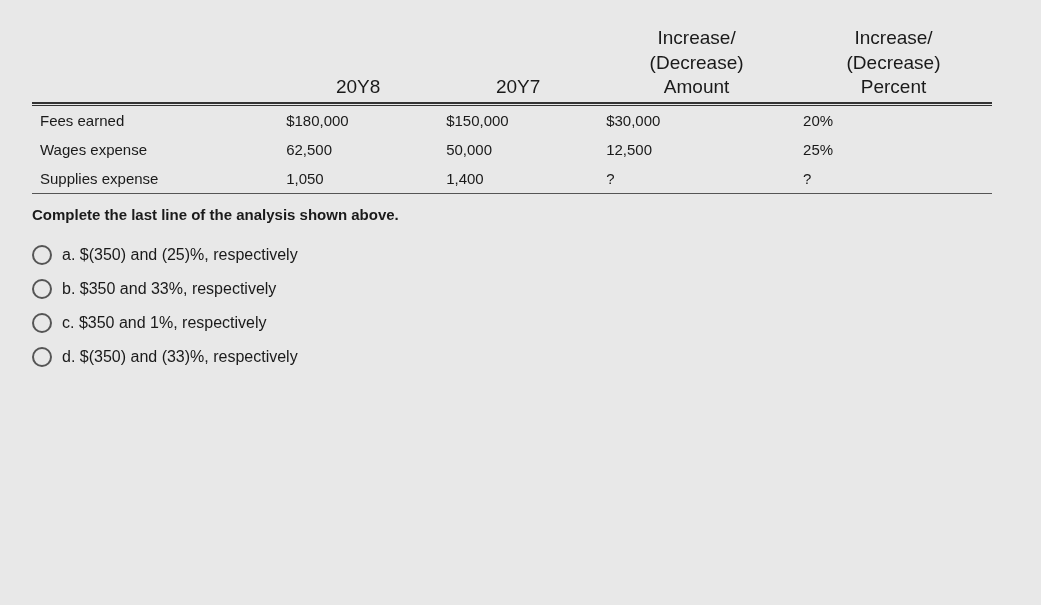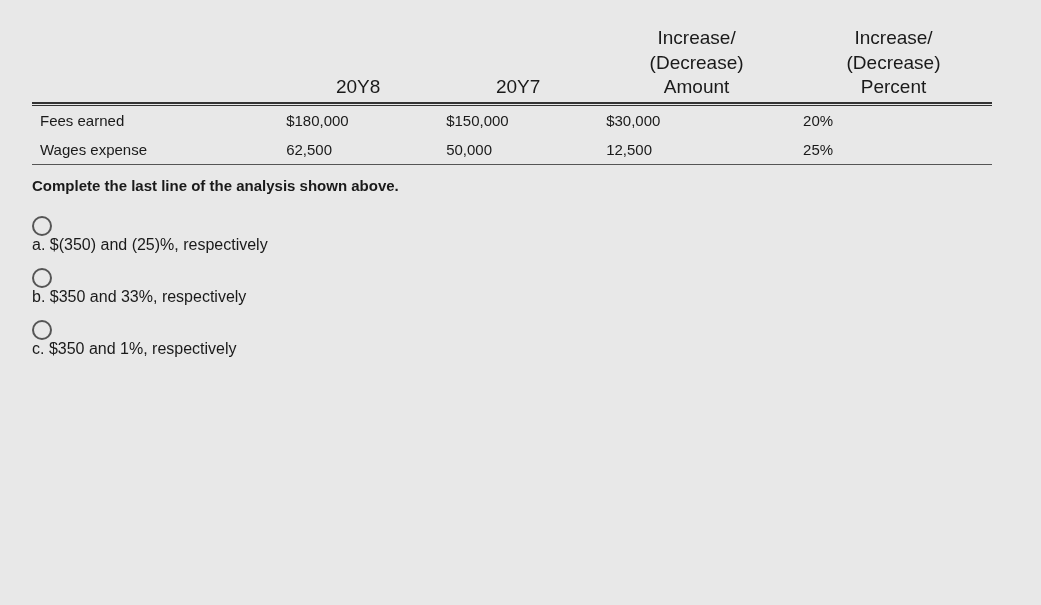--- a/index.html
+++ b/index.html
@@ -102,23 +102,23 @@
       margin-bottom: 22px;
     }
 
     .options-list {
       list-style: none;
       padding: 0;
     }
 
     .option-item {
       display: flex;
+      align-items: center;
       margin-bottom: 14px;
       font-size: 16px;
-      flex-direction: column;
     }
 
     .radio-circle {
       width: 20px;
       height: 20px;
       border-radius: 50%;
       border: 2px solid #555;
       margin-right: 10px;
       flex-shrink: 0;
       background: transparent;
@@ -169,20 +169,27 @@
             <td>$30,000</td>
             <td>20%</td>
           </tr>
           <tr class="data-row">
             <td>Wages expense</td>
             <td>62,500</td>
             <td>50,000</td>
             <td>12,500</td>
             <td>25%</td>
           </tr>
+          <tr class="data-row">
+            <td>Supplies expense</td>
+            <td>1,050</td>
+            <td>1,400</td>
+            <td>?</td>
+            <td>?</td>
+          </tr>
           <tr class="bottom-border-row">
             <td colspan="5"></td>
           </tr>
         </tbody>
     </table>
   </div>
 
   <p class="complete-text">Complete the last line of the analysis shown above.</p>
 
   <ul class="options-list" id="options-list">
@@ -191,15 +198,19 @@
         <span class="option-text">a.  $(350) and (25)%, respectively</span>
       </li>
       <li class="option-item">
         <span class="radio-circle"></span>
         <span class="option-text">b.  $350 and 33%, respectively</span>
       </li>
       <li class="option-item">
         <span class="radio-circle"></span>
         <span class="option-text">c.  $350 and 1%, respectively</span>
       </li>
+      <li class="option-item">
+        <span class="radio-circle"></span>
+        <span class="option-text">d.  $(350) and (33)%, respectively</span>
+      </li>
     </ul>
 
 </div>
 
 </body></html>

